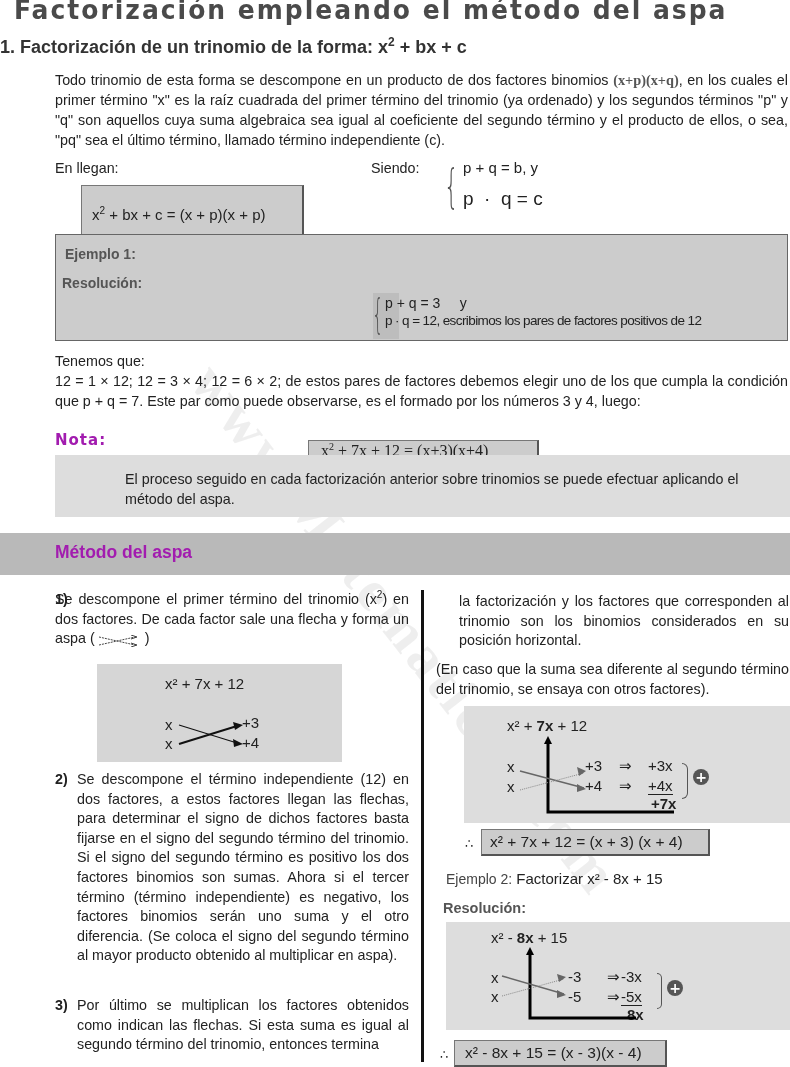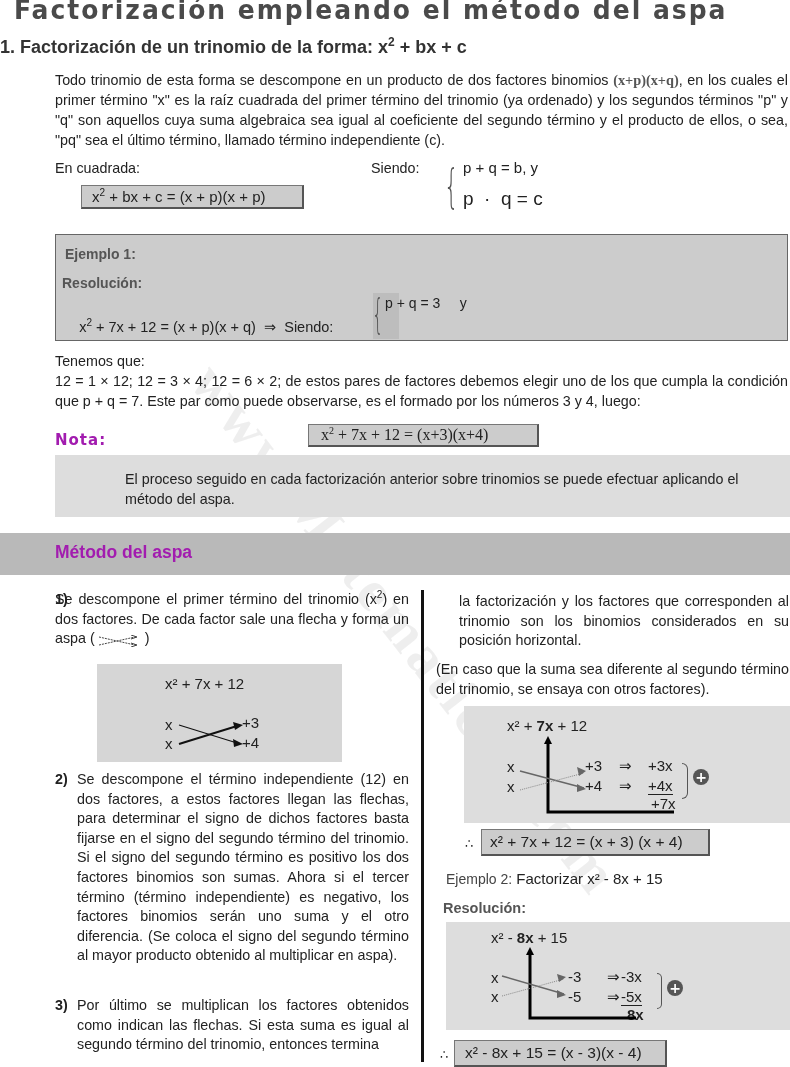--- a/index.html
+++ b/index.html
@@ -8,21 +8,21 @@
   .abs { position:absolute; }
   .title { left:14px; top:-4px; font-family:"DejaVu Sans", sans-serif; font-weight:900; font-size:25px;
            letter-spacing:2px; color:#4a4a4a; white-space:nowrap; transform:scaleY(1.05); }
   .subtitle { left:0px; top:37px; font-family:"Liberation Sans", sans-serif; font-weight:bold; font-size:18px; color:#333; white-space:nowrap; }
   .subtitle sup { font-size:12px; }
   .para { font-family:"Liberation Sans", sans-serif; font-size:14.3px; line-height:20px; color:#222; text-align:justify; }
   .serifb { font-family:"Liberation Serif", serif; font-weight:bold; color:#555; }
   .math { font-family:"Liberation Sans", sans-serif;text-align:right; }
   sup { font-size:10px; vertical-align:super; line-height:0; }
   .box-formula { background:#cccccc; border:1px solid #777; border-right:2px solid #555; border-bottom:2px solid #555;
-                 font-family:"Liberation Sans", sans-serif; font-size:15px; padding:2px 10px; white-space:nowrap; }
+                 font-family:"Liberation Sans", sans-serif; font-size:15px; padding:20px 10px; white-space:nowrap; }
   .brace { font-family:"DejaVu Sans", sans-serif; font-weight:100; color:#555; }
   .ex1 { left:55px; top:234px; width:733px; height:107px; background:#cccccc; border:1px solid #666; box-sizing:border-box; }
   .ex-label { font-family:"Liberation Sans", sans-serif; font-weight:bold; color:#555; font-size:14px; }
   .nota-label { left:55px; top:431px; font-family:"DejaVu Sans", sans-serif; font-weight:900; font-size:15px; color:#a21caf; letter-spacing:1px; }
   .nota-box { left:55px; top:455px; width:735px; height:62px; background:#dddddd;padding-left:13px; }
   .section-band { left:0; top:533px; width:790px; height:42px; background:#b9b9b9; }
   .section-title { left:55px; top:542px; font-family:"Liberation Sans", sans-serif; font-weight:bold; font-size:17.5px; color:#a21caf; }
   .col-text { font-family:"Liberation Sans", sans-serif; font-size:14.3px; line-height:19.6px; color:#222; text-align:justify; }
   .num { font-weight:bold; font-family:"Liberation Sans", sans-serif; position:absolute; left:0; }
   .divider { left:421px; top:590px; width:3px; height:472px; background:#111; }
@@ -39,43 +39,41 @@
 
 <div class="abs watermark">www.Matematica1.com</div>
 
 <div class="abs title">Factorización empleando el método del aspa</div>
 <div class="abs subtitle"><span>1. Factorización de un trinomio de la forma: x</span><sup>2</sup><span> + bx + c</span></div>
 
 <div class="abs para" style="left:55px; top:70px; width:733px;">
   <span>Todo trinomio de esta forma se descompone en un producto de dos factores binomios </span><span class="serifb">(x+p)(x+q)</span><span>, en los cuales el primer término "x" es la raíz cuadrada del primer término del trinomio (ya ordenado) y los segundos términos "p" y "q" son aquellos cuya suma algebraica sea igual al coeficiente del segundo término y el producto de ellos, o sea, "pq" sea el último término, llamado término independiente (c).</span>
 </div>
 
-<div class="abs para" style="left:55px; top:158px;">En cuadrada:</div>
+<div class="abs para" style="left:55px; top:158px;">En llegan:</div>
 <div class="abs box-formula" style="left:81px; top:185px; width:200px;">
   <span>x</span><sup>2</sup><span> + bx + c = (x + p)(x + p)</span>
 </div>
 <div class="abs para" style="left:371px; top:158px;">Siendo:</div>
 <div class="abs brace" style="left:444px; top:158px; font-size:46px; line-height:56px; transform:scaleX(0.5); transform-origin:left;">{</div>
 <div class="abs math" style="left:463px; top:159px; font-size:15px;">p + q = b, y</div>
 <div class="abs math" style="left:463px; top:188px; font-size:19px; white-space:pre;">p  ·  q = c</div>
 
 <div class="abs ex1">
   <div class="abs ex-label" style="left:9px; top:11px;">Ejemplo 1:</div>
   <div class="abs ex-label" style="left:6px; top:40px;">Resolución:</div>
-  <div class="abs math" style="left:7px; top:68px; font-size:14.5px; white-space:pre;">
-    <span>x</span><sup>2</sup><span> + 7x + 12 = (x + p)(x + q)  ⇒  Siendo:</span>
-  </div>
   <div class="abs" style="left:317px; top:58px; width:26px; height:46px; background:#bdbdbd;"></div>
   <div class="abs brace" style="left:316px; top:55px; font-size:40px; line-height:48px; transform:scaleX(0.45); transform-origin:left;">{</div>
   <div class="abs math" style="left:329px; top:60px; font-size:14px; white-space:pre;">p + q = 3     y</div>
+  <div class="abs math" style="left:329px; top:78px; font-size:13.5px; letter-spacing:-0.6px; white-space:nowrap;">p · q = 12, escribimos los pares de factores positivos de 12</div>
 </div>
 
 <div class="abs para" style="left:55px; top:351px;">Tenemos que:</div>
 <div class="abs para" style="left:55px; top:371px; width:733px;">12 = 1 × 12;   12 = 3 × 4;   12 = 6 × 2; de estos pares de factores debemos elegir uno de los que cumpla la condición que p + q = 7. Este par como puede observarse, es el formado por los números 3 y 4, luego:</div>
-<div class="abs box-formula" style="left:308px; top:424px; width:204px; font-family:'Liberation Serif', serif; font-size:16px; padding:1px 12px;">
+<div class="abs box-formula" style="left:308px; top:440px; width:204px; font-family:'Liberation Serif', serif; font-size:16px; padding:1px 12px;">
   <span>x</span><sup>2</sup><span> + 7x + 12 = (x+3)(x+4)</span>
 </div>
 
 <div class="abs nota-label">Nota:</div>
 <div class="abs nota-box">
   <div class="abs para" style="left:70px; top:14px; width:650px; text-align:left;">El proceso seguido en cada factorización anterior sobre trinomios se puede efectuar aplicando el método del aspa.</div>
 </div>
 
 <div class="abs section-band"></div>
 <div class="abs section-title">Método del aspa</div>
@@ -124,21 +122,21 @@
 <div class="abs diag2" style="left:464px; top:706px; width:326px; height:117px;">
   <div class="dm" style="left:43px; top:11px;"><span>x² + </span><b>7x</b><span> + 12</span></div>
   <div class="dm" style="left:43px; top:52px;">x</div>
   <div class="dm" style="left:43px; top:72px;">x</div>
   <div class="dm" style="left:121px; top:51px;">+3</div>
   <div class="dm" style="left:121px; top:71px;">+4</div>
   <div class="dm" style="left:155px; top:51px;">⇒</div>
   <div class="dm" style="left:155px; top:71px;">⇒</div>
   <div class="dm" style="left:184px; top:51px;">+3x</div>
   <div class="dm" style="left:184px; top:71px; border-bottom:1px solid #222;">+4x</div>
-  <div class="dm" style="left:187px; top:89px; font-weight:normal;text-align:center;">+7x</div>
+  <div class="dm" style="left:187px; top:89px; font-weight:bold;text-align:center;">+7x</div>
   <div class="abs" style="left:218px; top:57px; width:5px; height:34px; border:1px solid #555; border-left:none; border-radius:0 6px 6px 0;"></div>
   <div class="plus-circle" style="left:229px; top:63px;">+</div>
   <svg class="abs" style="left:50px; top:30px;" width="180" height="80">
     <path d="M34 5 L34 76 L160 76" stroke="#000" stroke-width="3" fill="none"></path>
     <path d="M30 8 L34 0 L38 8 Z" fill="#000"></path>
     <path d="M6 35 L70 52" stroke="#666" stroke-width="1.5"></path>
     <path d="M6 54 L70 37" stroke="#888" stroke-width="1" stroke-dasharray="1,1"></path>
     <path d="M63 31 L72 35 L65 40 Z" fill="#666"></path>
     <path d="M63 48 L72 53 L63 56 Z" fill="#666"></path>
   </svg>

